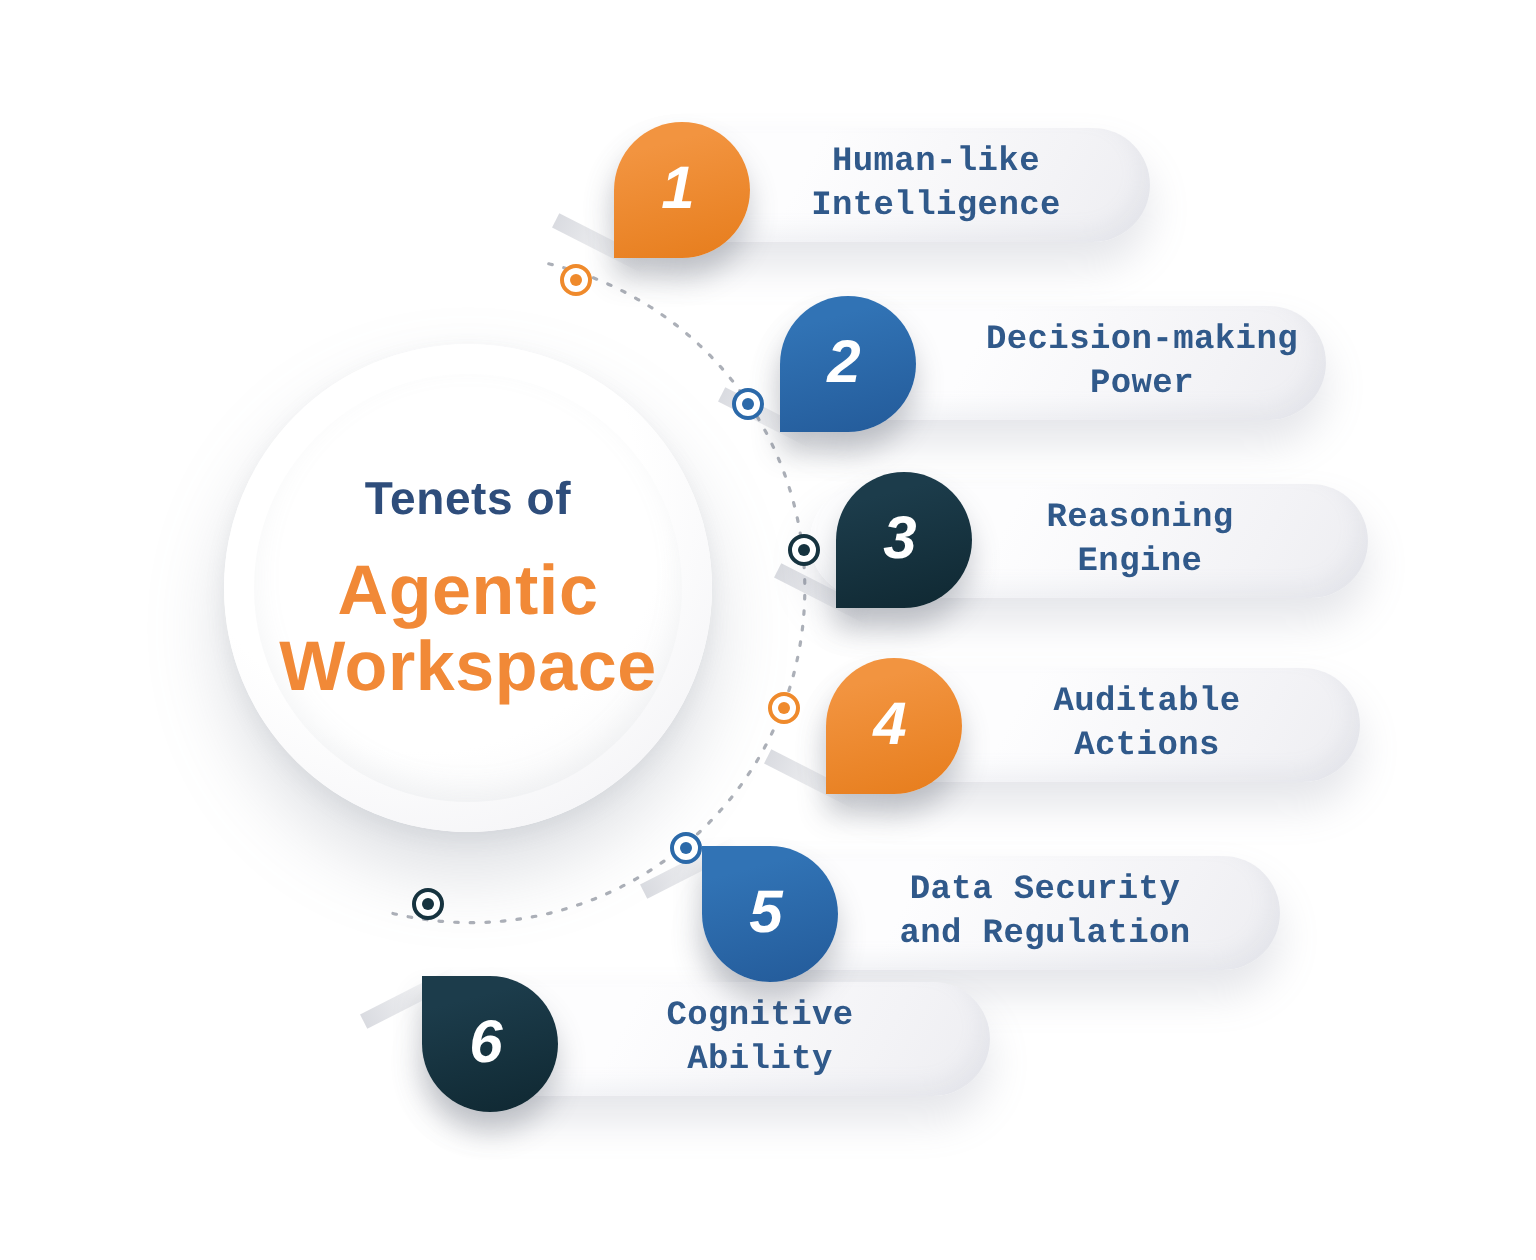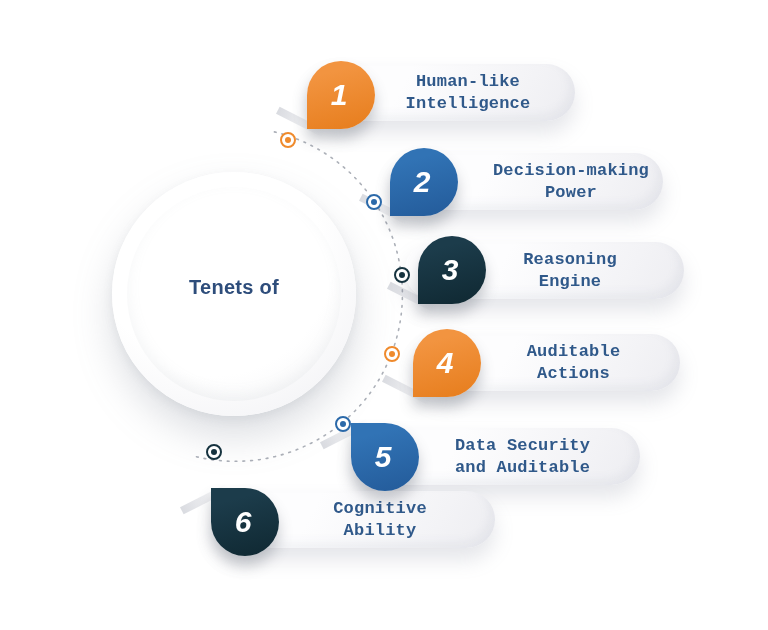--- a/index.html
+++ b/index.html
@@ -16,21 +16,21 @@
     box-shadow:0 20px 38px rgba(130,136,152,0.28), 0 4px 10px rgba(130,136,152,0.12);
     display:flex;align-items:center;justify-content:center;
   }
   .center-circle .inner{
     width:214px;height:214px;border-radius:50%;
     background:radial-gradient(circle at 40% 32%, #ffffff 62%, #f3f3f5 100%);
     display:flex;flex-direction:column;align-items:center;justify-content:center;
     box-shadow:inset 0 -6px 14px rgba(150,155,170,0.10);
   }
   .center-subtitle{
-    font-size:20px;font-weight:700;color:#2E4D7B;letter-spacing:0.3px;margin-bottom:14px;
+    font-size:23px;font-weight:700;color:#2E4D7B;letter-spacing:0.3px;margin-bottom:14px;
   }
   .center-title{
     font-size:35px;line-height:1.06;font-weight:800;color:#F18937;text-align:center;
     white-space:pre-line;letter-spacing:0.3px;
   }
 
   
   .pill{
     position:absolute;height:57px;border-radius:29px;
     background:linear-gradient(118deg,#fdfdfe 35%,#f3f3f6 78%,#ededf1 100%);
@@ -102,20 +102,22 @@
   <span class="dot dot1 dot-orange"></span>
   <span class="dot dot2 dot-blue"></span>
   <span class="dot dot3 dot-navy"></span>
   <span class="dot dot4 dot-orange"></span>
   <span class="dot dot5 dot-blue"></span>
   <span class="dot dot6 dot-navy"></span>
 
   <div class="center-circle">
     <div class="inner">
       <div class="center-subtitle">Tenets of</div>
+      <div class="center-title">Agentic
+Workspace</div>
     </div>
   </div>
 
   <div class="item1">
     <span class="tail"></span>
     <div class="pill">
       <span class="label">Human-like
 Intelligence</span>
     </div>
     <div class="numcircle point-bl c-orange">
@@ -153,21 +155,21 @@
     </div>
     <div class="numcircle point-bl c-orange">
       <span class="num">4</span>
     </div>
   </div>
 
   <div class="item5">
     <span class="tail"></span>
     <div class="pill">
       <span class="label">Data Security
-and Auditable</span>
+and Regulation</span>
     </div>
     <div class="numcircle point-tl c-blue">
       <span class="num">5</span>
     </div>
   </div>
 
   <div class="item6">
     <span class="tail"></span>
     <div class="pill">
       <span class="label">Cognitive

